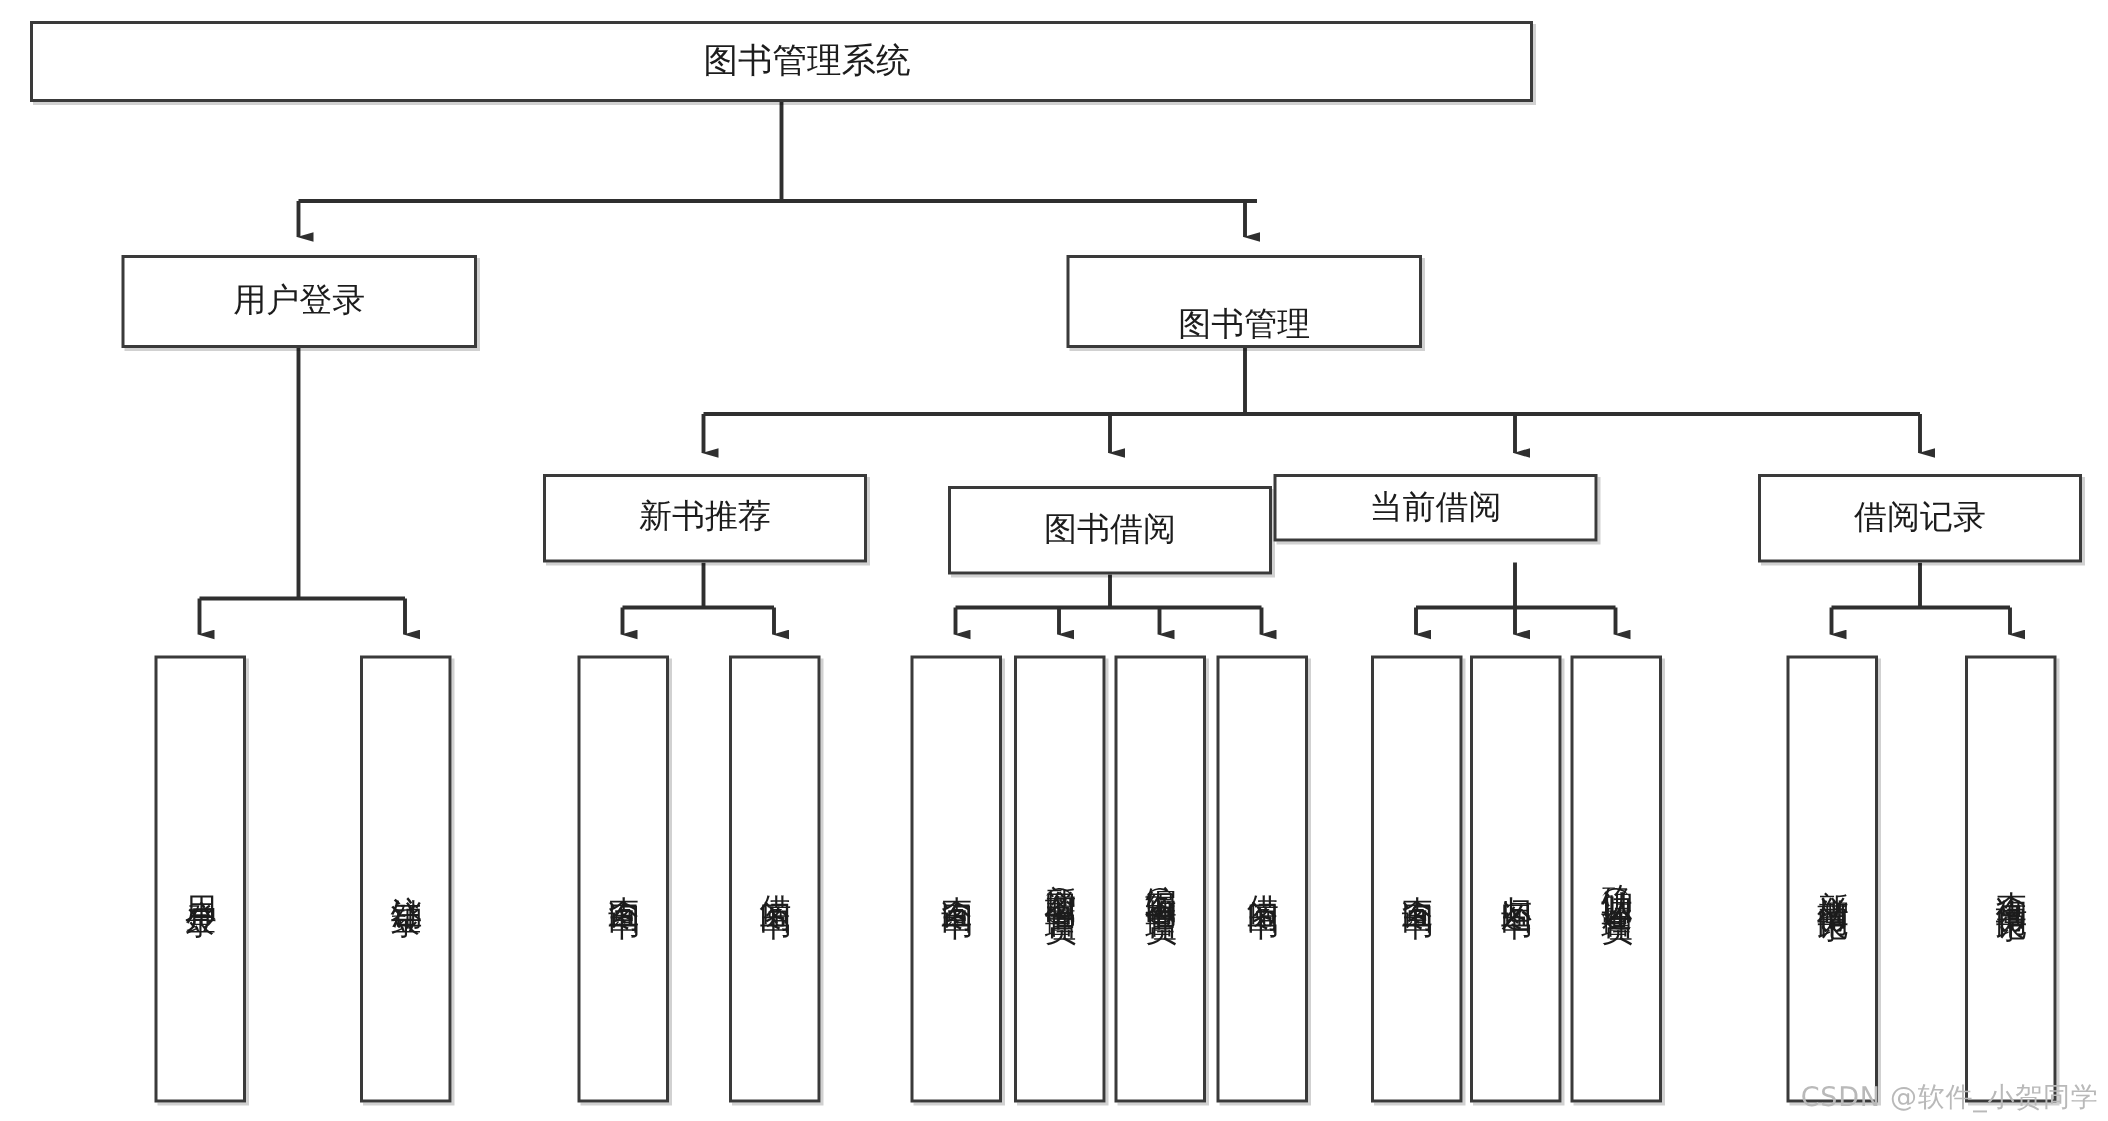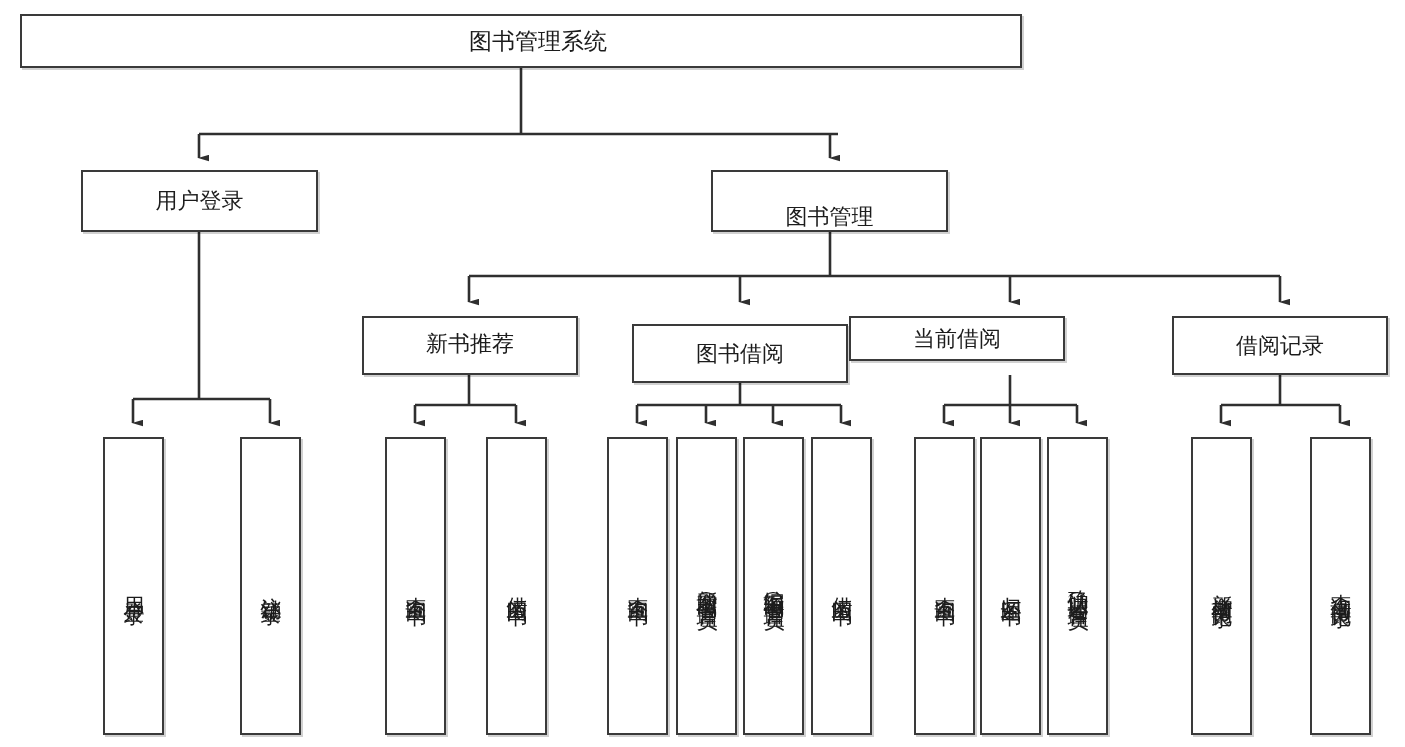--- a/index.html
+++ b/index.html
@@ -181,14 +181,15 @@
   </div>
 
   <div class="node v" style="left:1191px;top:437px;width:61px;height:298px;">
     <span class="lbl">新增借阅记录</span>
   </div>
 
   <div class="node v" style="left:1310px;top:437px;width:61px;height:298px;">
     <span class="lbl">查询借阅记录</span>
   </div>
 
+  <div class="watermark">CSDN @软件_小贺同学</div>
 
 </div>
 
 </body></html>

